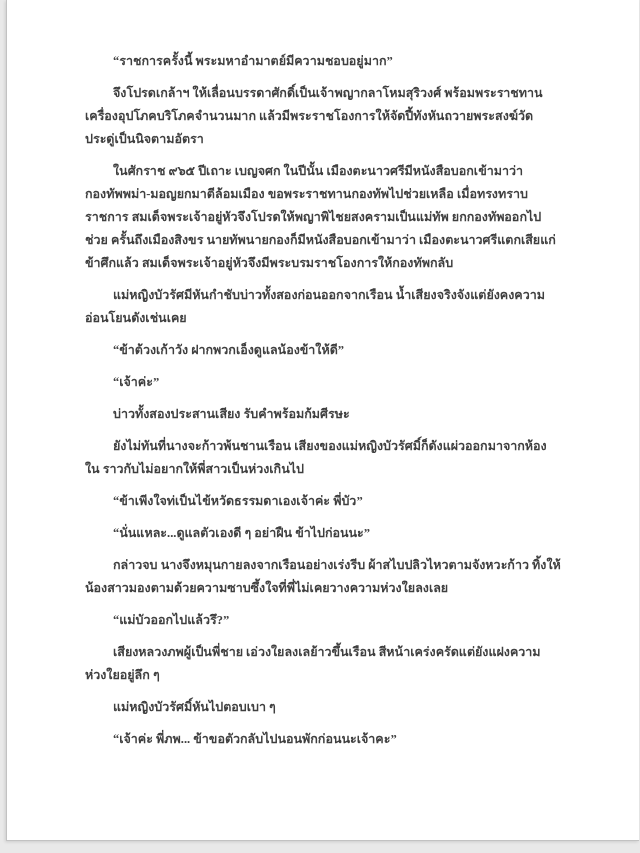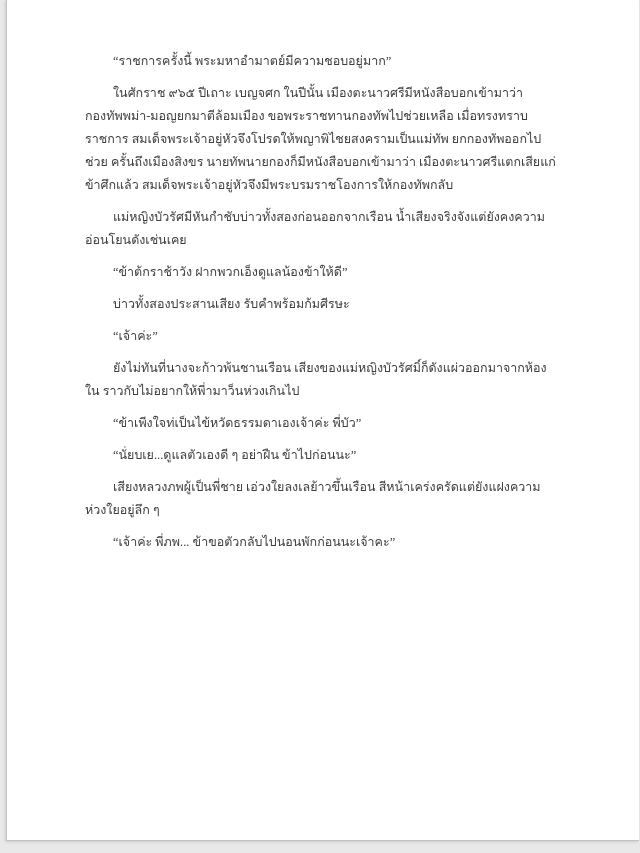--- a/index.html
+++ b/index.html
@@ -17,20 +17,21 @@
   .paper {
     position: absolute;
     left: 6px;
     top: 0;
     width: 633px;
     height: 841px;
     border-left: 1px solid #c2c2c2;
     border-bottom: 1px solid #c2c2c2;
     box-shadow: -1px 1px 3px rgba(0,0,0,0.12);
     box-sizing: border-box;
+    font-weight: bold;
   }
   .text-content {
     box-sizing: border-box;
     width: 100%;
     height: 100%;
     padding: 50px 78px 0 78px;
     font-family: "Liberation Serif", "DejaVu Serif", serif;
     font-size: 12.5px;
     line-height: 23px;
     text-align: left;
@@ -41,25 +42,29 @@
     text-indent: 28px;
   }
 </style>
 </head>
 <body style="background: rgb(233, 233, 233);">
 
 <div class="viewport">
   <div class="paper" style="background: rgb(255, 255, 255);">
     <div class="text-content" style="color: rgb(63, 63, 63);">
         <p>“ราชการครั้งนี้ พระมหาอำมาตย์มีความชอบอยู่มาก”</p>
+        <p>จึงโปรดเกล้าฯ ให้เลื่อนบรรดาศักดิ์เป็นเจ้าพญากลาโหมสุริวงศ์ พร้อมพระราชทานเครื่องอุปโภคบริโภคจำนวนมาก แล้วมีพระราชโองการให้จัดปี้ทังหันถวายพระสงฆ์วัดประดู่เป็นนิจตามอัตรา</p>
         <p>ในศักราช ๙๖๕ ปีเถาะ เบญจศก ในปีนั้น เมืองตะนาวศรีมีหนังสือบอกเข้ามาว่า กองทัพพม่า-มอญยกมาตีล้อมเมือง ขอพระราชทานกองทัพไปช่วยเหลือ เมื่อทรงทราบราชการ สมเด็จพระเจ้าอยู่หัวจึงโปรดให้พญาพิไชยสงครามเป็นแม่ทัพ ยกกองทัพออกไปช่วย ครั้นถึงเมืองสิงขร นายทัพนายกองก็มีหนังสือบอกเข้ามาว่า เมืองตะนาวศรีแตกเสียแก่ข้าศึกแล้ว สมเด็จพระเจ้าอยู่หัวจึงมีพระบรมราชโองการให้กองทัพกลับ</p>
         <p>แม่หญิงบัวรัศมีหันกำชับบ่าวทั้งสองก่อนออกจากเรือน น้ำเสียงจริงจังแต่ยังคงความอ่อนโยนดังเช่นเคย</p>
-        <p>“ข้าต้กราช้าวัง ฝากพวกเอ็งดูแลน้องข้าให้ดี”</p>
+        <p>“ข้าต้วงเก้าวัง ฝากพวกเอ็งดูแลน้องข้าให้ดี”</p>
+        <p>“เจ้าค่ะ”</p>
         <p>บ่าวทั้งสองประสานเสียง รับคำพร้อมก้มศีรษะ</p>
-        <p>“เจ้าค่ะ”</p>
-        <p>ยังไม่ทันที่นางจะก้าวพ้นชานเรือน เสียงของแม่หญิงบัวรัศมิ์ก็ดังแผ่วออกมาจากห้องใน ราวกับไม่อยากให้พี่ามาว็นห่วงเกินไป</p>
+        <p>ยังไม่ทันที่นางจะก้าวพ้นชานเรือน เสียงของแม่หญิงบัวรัศมิ์ก็ดังแผ่วออกมาจากห้องใน ราวกับไม่อยากให้พี่สาวเป็นห่วงเกินไป</p>
         <p>“ข้าเพีงใจท่เป็นไข้หวัดธรรมดาเองเจ้าค่ะ พี่บัว”</p>
-        <p>“นั่ยบเย...ดูแลตัวเองดี ๆ อย่าฝืน ข้าไปก่อนนะ”</p>
+        <p>“นั่นแหละ...ดูแลตัวเองดี ๆ อย่าฝืน ข้าไปก่อนนะ”</p>
+        <p>กล่าวจบ นางจึงหมุนกายลงจากเรือนอย่างเร่งรีบ ผ้าสไบปลิวไหวตามจังหวะก้าว ทิ้งให้น้องสาวมองตามด้วยความซาบซึ้งใจที่พี่ไม่เคยวางความห่วงใยลงเลย</p>
+        <p>“แม่บัวออกไปแล้วรึ?”</p>
         <p>เสียงหลวงภพผู้เป็นพี่ชาย เอ่วงใยลงเลย้าวขึ้นเรือน สีหน้าเคร่งครัดแต่ยังแฝงความห่วงใยอยู่ลึก ๆ</p>
+        <p>แม่หญิงบัวรัศมิ์หันไปตอบเบา ๆ</p>
         <p>“เจ้าค่ะ พี่ภพ... ข้าขอตัวกลับไปนอนพักก่อนนะเจ้าคะ”</p>
       </div>
   </div>
 </div>
 
 </body></html>

